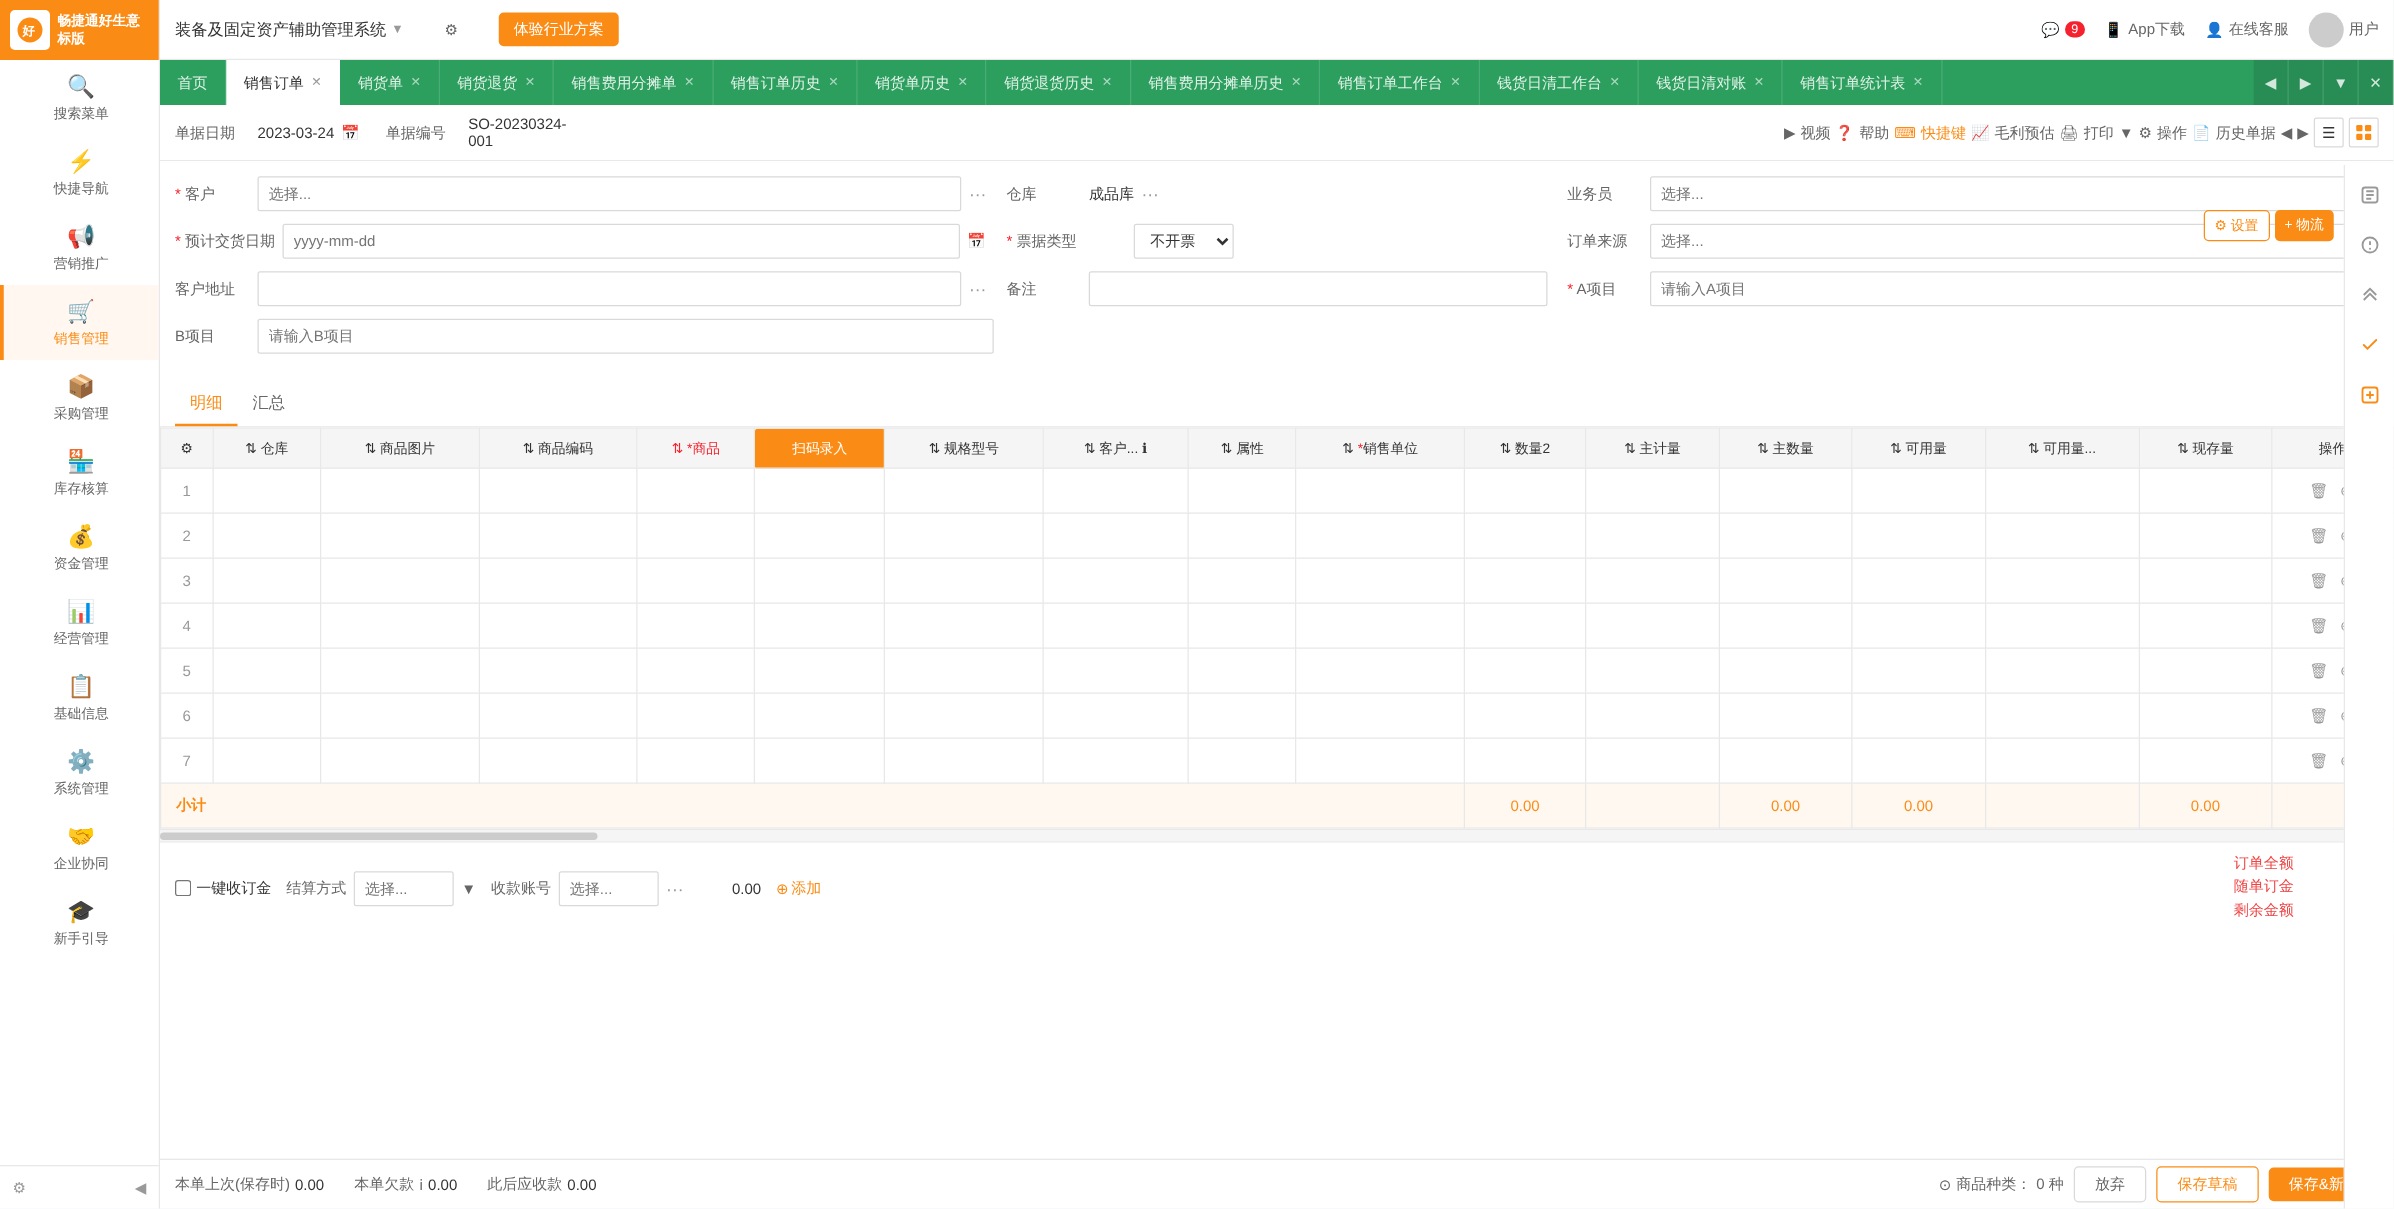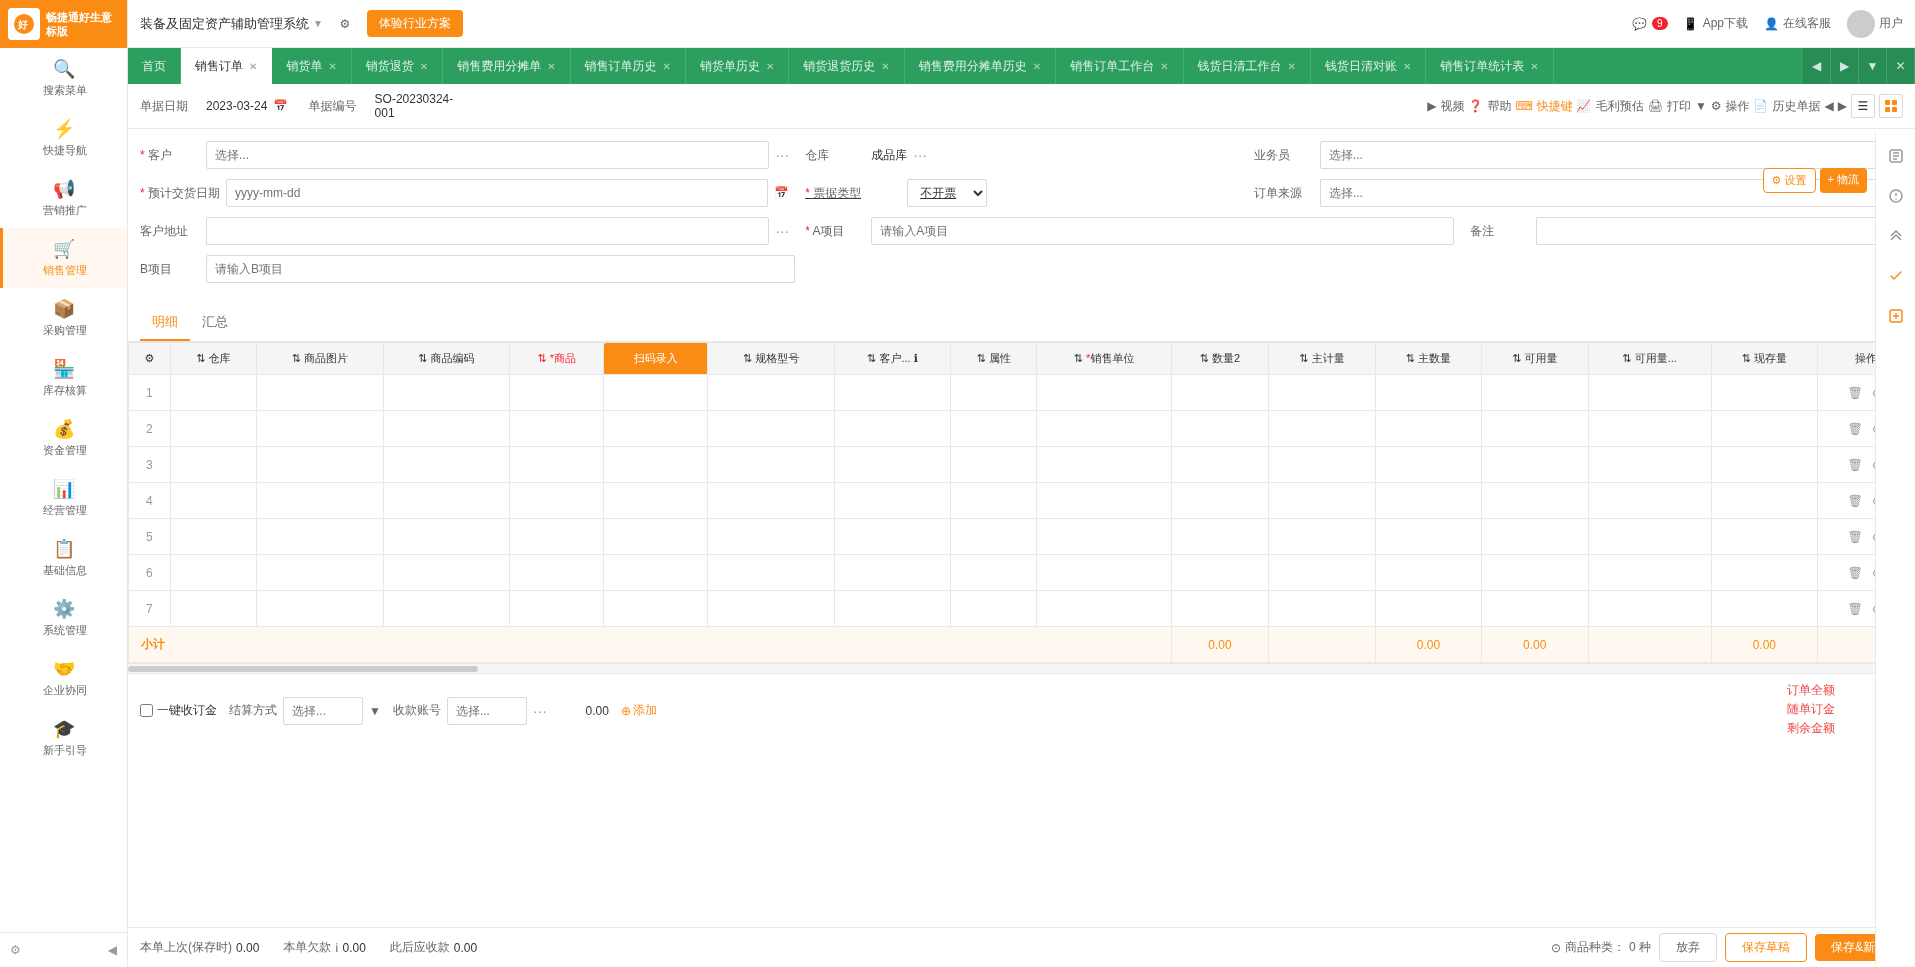--- a/index.html
+++ b/index.html
@@ -18,21 +18,21 @@
     .sidebar-item.active .icon { color: #fa8c16; }
     .sidebar-item .label { font-size: 11px; color: #666; text-align: center; }
     .sidebar-item.active .label { color: #fa8c16; text-align: center; }
     .sidebar-bottom { padding: 10px; display: flex; align-items: center; justify-content: space-between; border-top: 1px solid #e8e8e8; }
     .sidebar-bottom .icon { color: #999; cursor: pointer; }
 
     
     .main { flex: 1; display: flex; flex-direction: column; overflow: hidden; }
 
     
-    .top-header { height: 48px; background: #fff; border-bottom: 1px solid #e8e8e8; display: flex; align-items: center; padding: 0 12px; gap: 8px; }
+    .top-header { height: 48px; background: #fff; border-bottom: 1px solid #e8e8e8; display: flex; align-items: center; padding: 0 12px; gap: 24px; }
     .system-title { display: flex; align-items: center; gap: 4px; font-size: 13px; color: #333; cursor: pointer; }
     .system-title .arrow { color: #999; font-size: 10px; }
     .settings-btn { width: 28px; height: 28px; display: flex; align-items: center; justify-content: center; border-radius: 4px; cursor: pointer; color: #666; }
     .solution-btn { background: #fa8c16; color: #fff; border: none; border-radius: 4px; padding: 5px 12px; cursor: pointer; font-size: 12px; }
     .header-right { margin-left: auto; display: flex; align-items: center; gap: 16px; }
     .header-right-item { display: flex; align-items: center; gap: 4px; cursor: pointer; color: #666; font-size: 12px; }
     .badge { background: #f5222d; color: #fff; border-radius: 8px; padding: 1px 4px; font-size: 10px; min-width: 16px; text-align: center; }
     .user-avatar { width: 28px; height: 28px; border-radius: 50%; background: #ccc; display: flex; align-items: center; justify-content: center; }
 
     
@@ -369,46 +369,46 @@
             <span class="dots">···</span>
           </div>
         </div>
 
         <div class="form-row">
           <div class="form-field" style="flex:1.5;">
             <span class="form-label required">预计交货日期</span>
             <input class="form-input" style="flex: 1 1 0%;" placeholder="yyyy-mm-dd">
             <span class="date-icon">📅</span>
           </div>
-          <div class="form-field" style="flex:1;text-decoration:underline;">
+          <div class="form-field" style="flex:1;">
             <span class="form-label required">票据类型</span>
             <select class="form-select">
               <option>不开票</option>
             </select>
           </div>
           <div class="form-field" style="flex:1.5;">
             <span class="form-label">订单来源</span>
             <input class="form-input" style="flex: 1 1 0%;" placeholder="选择...">
             <span class="dots">···</span>
           </div>
         </div>
 
         <div class="form-row">
           <div class="form-field" style="flex:1.5;">
             <span class="form-label">客户地址</span>
             <input class="form-input" style="flex: 1 1 0%;">
             <span class="dots">···</span>
           </div>
+          <div class="form-field" style="flex:1;">
+            <span class="form-label">备注</span>
+            <input class="form-input" style="flex: 1 1 0%;">
+          </div>
           <div class="form-field" style="flex:1.5;">
             <span class="form-label required">A项目</span>
             <input class="form-input" style="flex: 1 1 0%;" placeholder="请输入A项目">
-          </div>
-          <div class="form-field" style="flex:1;">
-            <span class="form-label">备注</span>
-            <input class="form-input" style="flex: 1 1 0%;">
           </div>
         </div>
 
         <div class="form-row">
           <div class="form-field" style="flex:1.5;">
             <span class="form-label">B项目</span>
             <input class="form-input" style="flex: 1 1 0%;" placeholder="请输入B项目">
           </div>
           <div style="flex:2.5;"></div>
         </div>

